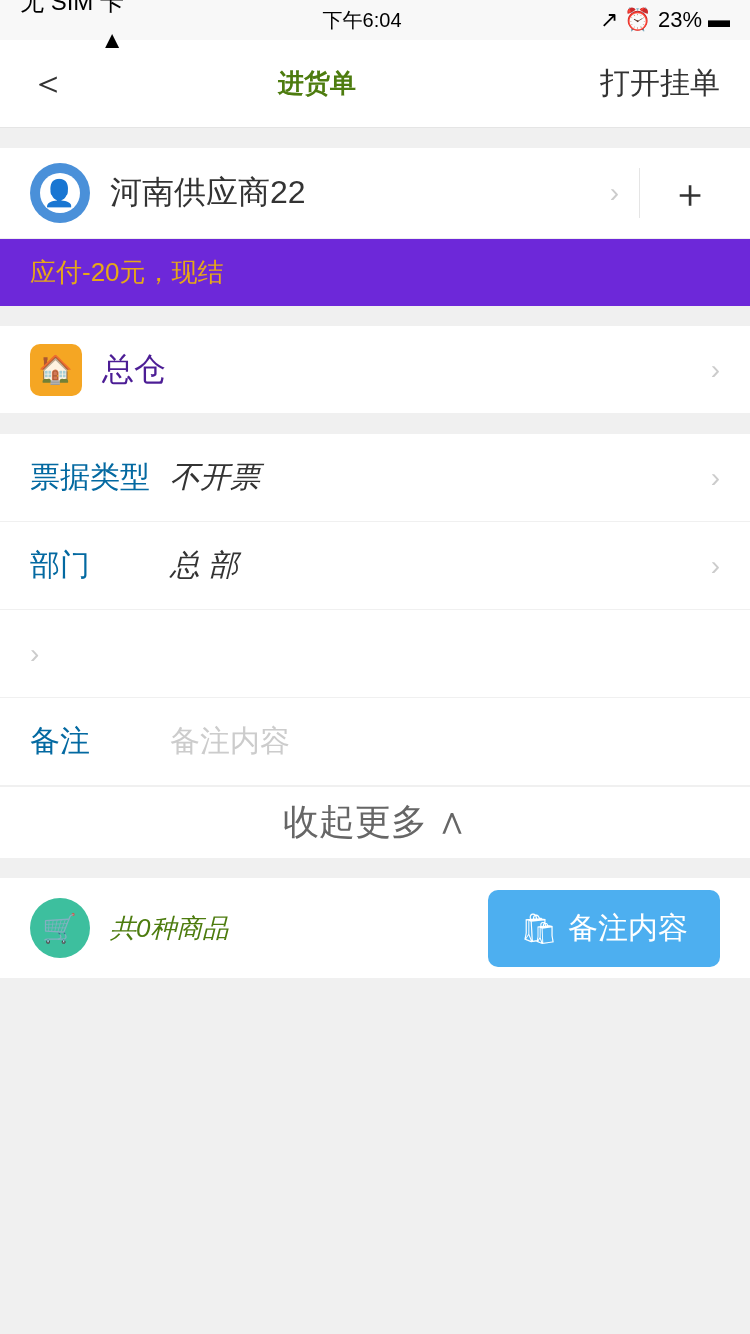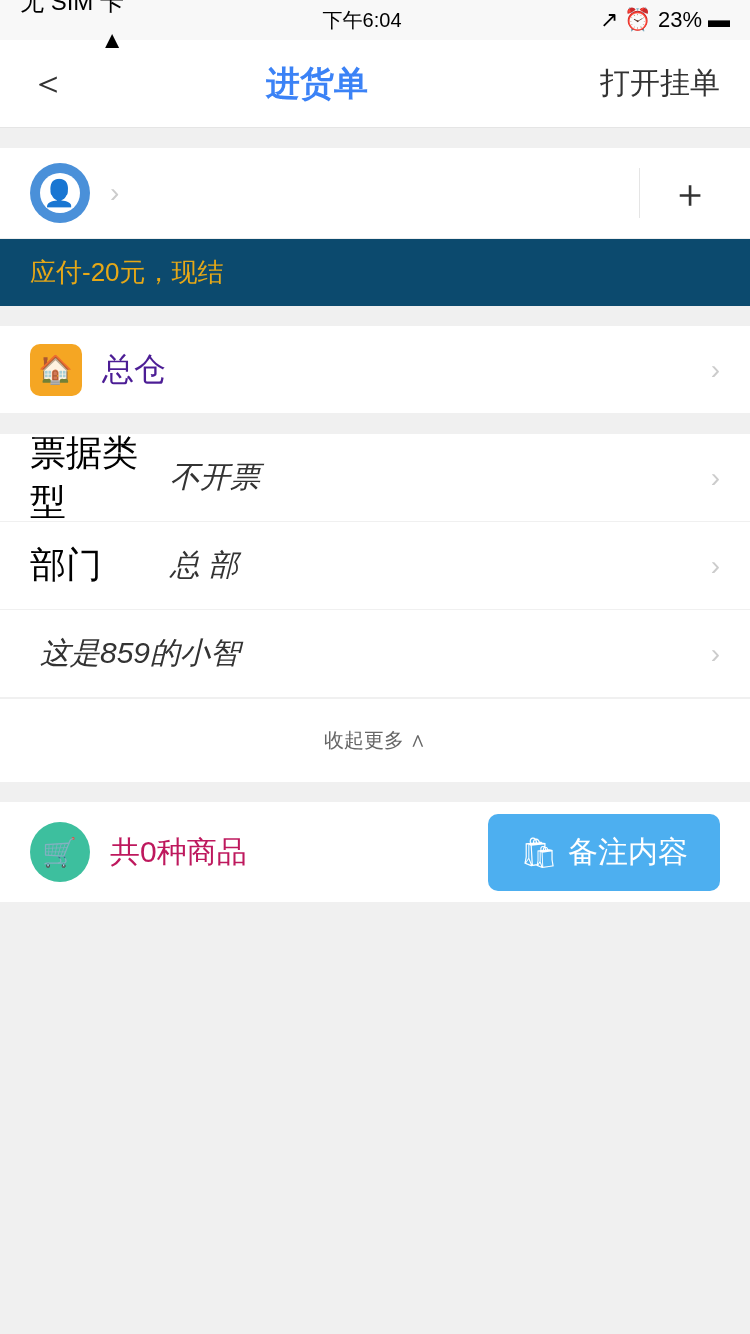--- a/index.html
+++ b/index.html
@@ -38,23 +38,23 @@
       justify-content: space-between;
       padding: 0 30px;
       border-bottom: 1px solid #e5e5e5;
     }
     .nav-back {
       font-size: 36px;
       color: #333;
       cursor: pointer;
     }
     .nav-title {
-      font-size: 34px;
+      font-size: 26px;
       font-weight: 600;
-      color: #3b82f6;
+      color: #4d7c0f;
     }
     .nav-action {
       font-size: 30px;
       color: #333;
       cursor: pointer;
       margin-left: 32px;
     }
 
     
     .section-gap {
@@ -118,21 +118,21 @@
     }
     .add-btn {
       font-size: 40px;
       color: #333;
       cursor: pointer;
       padding: 0 10px;
     }
 
     
     .notice-banner {
-      background: #0c4a6e;
+      background: #6d28d9;
       padding: 16px 30px;
       font-size: 26px;
       color: #e6a817;
     }
 
     
     .warehouse-section {
       background: #fff;
       margin-top: 20px;
     }
@@ -175,22 +175,22 @@
       margin-top: 20px;
     }
     .form-row {
       display: flex;
       align-items: center;
       padding: 0 30px;
       height: 88px;
       border-bottom: 1px solid #f0f0f0;
     }
     .form-label {
-      font-size: 36px;
-      color: #000000;
+      font-size: 30px;
+      color: #0369a1;
       width: 130px;
       flex-shrink: 0;
     }
     .form-value {
       flex: 1;
       font-size: 30px;
       color: #333;
       padding-left: 10px;
       font-style: italic;
     }
@@ -204,22 +204,22 @@
       font-size: 28px;
       color: #ccc;
     }
 
     
     .collapse-row {
       background: #fff;
       display: flex;
       align-items: center;
       justify-content: center;
-      height: 84px;
-      font-size: 20px;
+      height: 72px;
+      font-size: 36px;
       color: #666;
       cursor: pointer;
       border-top: 1px solid #f0f0f0;
     }
 
     
     .bottom-bar {
       background: #fff;
       margin-top: 20px;
       display: flex;
@@ -233,22 +233,23 @@
       border-radius: 50%;
       background: #3dbf9e;
       display: flex;
       align-items: center;
       justify-content: center;
       margin-right: 20px;
       flex-shrink: 0;
     }
     .product-count {
       flex: 1;
-      font-size: 30px;
-      color: #be185d;
+      font-size: 26px;
+      color: #4d7c0f;
+      font-style: italic;
     }
     .select-btn {
       background: #4daff0;
       color: #fff;
       font-size: 30px;
       padding: 18px 32px;
       border-radius: 10px;
       display: flex;
       align-items: center;
       gap: 10px;
@@ -286,20 +287,21 @@
 
 <div class="section-gap"></div>
 
 <div class="supplier-section">
   <div class="supplier-row">
     <div class="supplier-avatar">
       <div class="supplier-avatar-inner">
         <span class="person-icon">👤</span>
       </div>
     </div>
+    <span class="supplier-name">河南供应商22</span>
     <span class="chevron-right">›</span>
   </div>
   <div class="supplier-divider"></div>
   <span class="add-btn">＋</span>
 </div>
 
 <div class="notice-banner">
   <span>应付-20元，现结</span>
 </div>
 
@@ -321,24 +323,27 @@
     <span class="form-chevron">›</span>
   </div>
 
   <div class="form-row">
     <span class="form-label">部门</span>
     <span class="form-value">总 部</span>
     <span class="form-chevron">›</span>
   </div>
 
   <div class="form-row">
-    <span class="form-value">这是859的小智</span>
     <span class="form-chevron">›</span>
   </div>
 
+  <div class="form-row">
+    <span class="form-label">备注</span>
+    <span class="form-placeholder">备注内容</span>
+  </div>
 
   <div class="collapse-row">
     <span>收起更多 ∧</span>
   </div>
 </div>
 
 <div class="bottom-bar">
   <div class="product-icon-wrap">
     <span style="font-size:28px; color:#fff;">🛒</span>
   </div>

